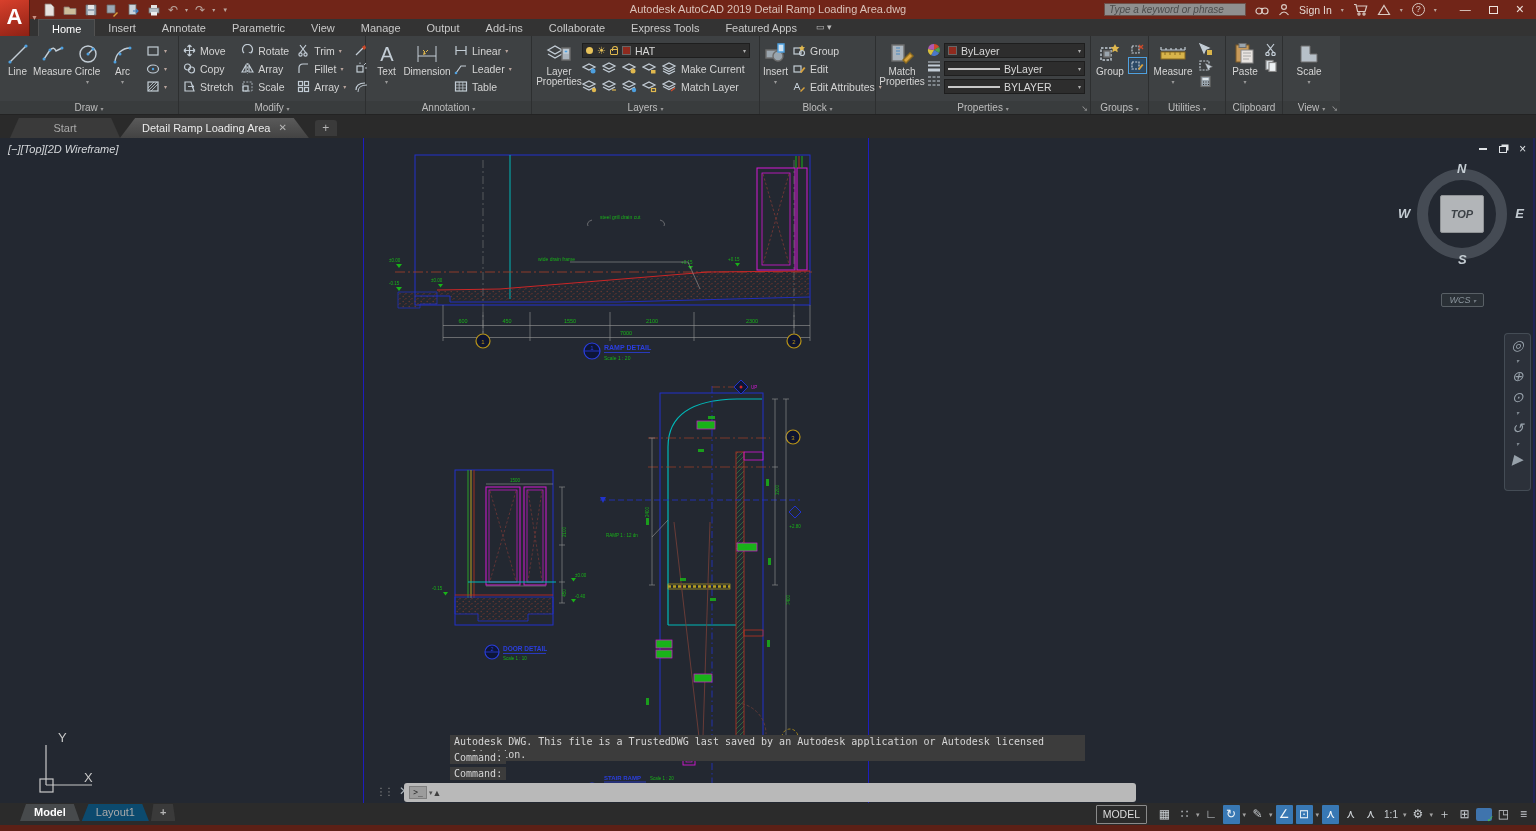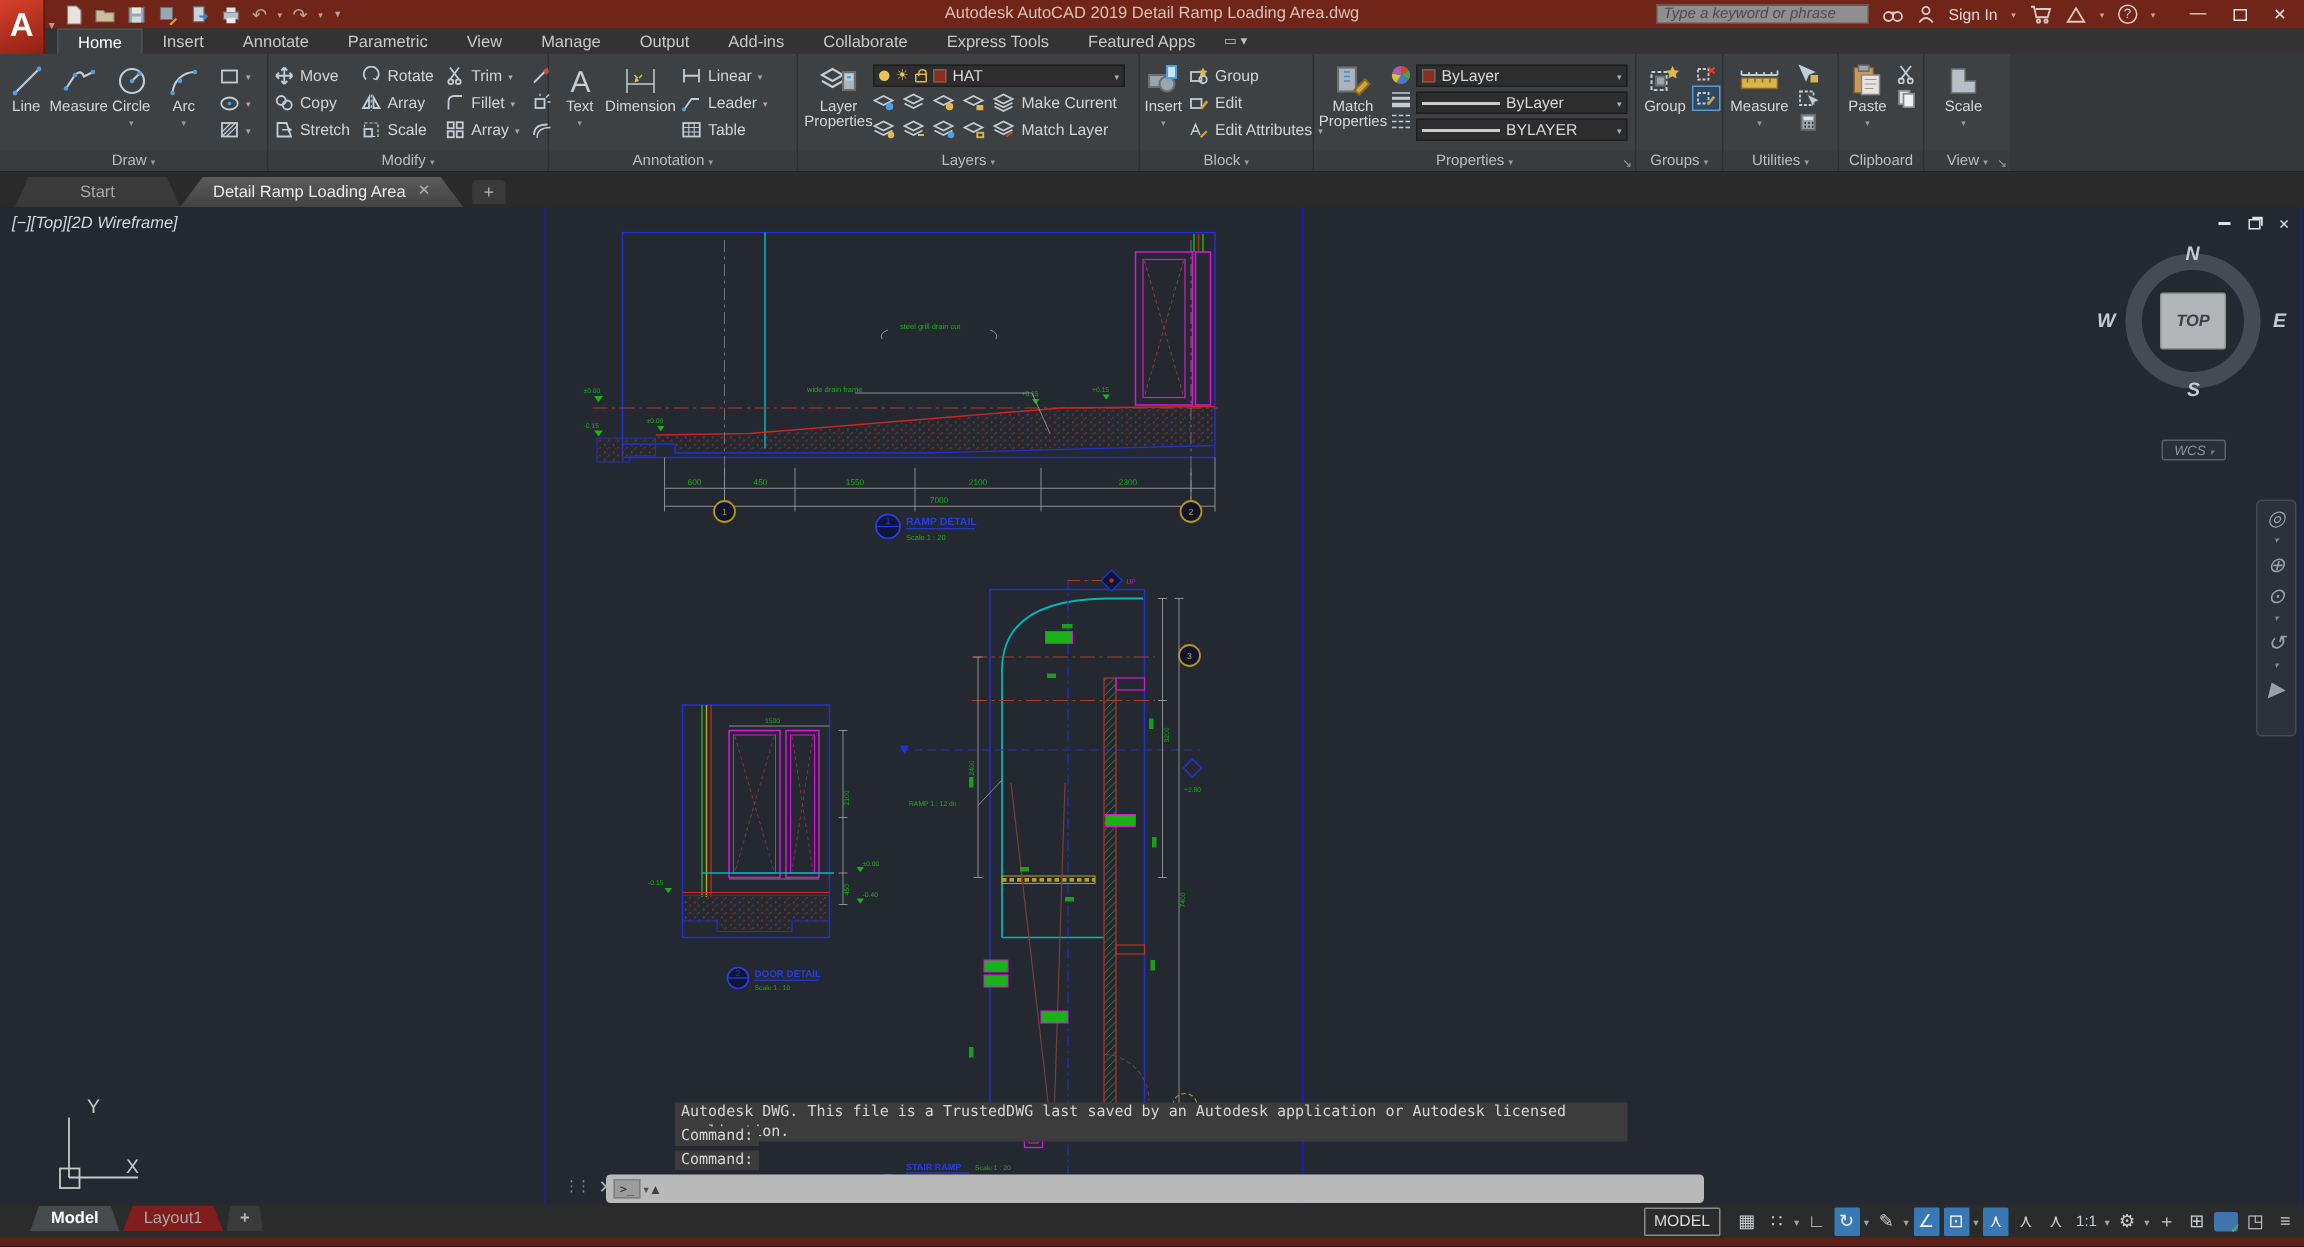--- a/index.html
+++ b/index.html
@@ -131,21 +131,21 @@
   .cmd-input::placeholder { color:#555; font-style:italic; }
   .cmd-up { color:#3f3f3f; font-size:9px; margin-right:6px; }
 
   
   .statusbar { position:absolute; left:0; top:803px; width:1536px; height:28px; background:#2b2b2b; }
   .statusbar::after { content:""; position:absolute; left:0; bottom:0; width:100%; height:6px; background:#5c2016; }
   .ltabs { position:absolute; left:20px; top:1px; display:flex; gap:2px; }
   .ltab { height:17px; line-height:17px; font-size:11px; padding:0 14px;
           clip-path:polygon(10% 0,90% 0,100% 100%,0 100%); }
   .ltab.model { background:#474a4c; color:#fff; font-weight:bold; }
-  .ltab.layout { background:#7f1d1d; color:#a9a9a9; }
+  .ltab.layout { background:#0c4a6e; color:#a9a9a9; }
   .ltab.plus { background:#3a3a3a; color:#b5b5b5; padding:0 9px; font-weight:bold; }
   .sticons { position:absolute; right:4px; top:2px; display:flex; align-items:center; gap:3px; height:19px; }
   .stbtn { min-width:17px; height:19px; color:#c9ced2; font-size:12px; text-align:center; line-height:19px;
            padding:0 2px; border-radius:1px; }
   .stbtn.on { background:#3878b4; color:#f2f6f9; }
   .st-model { border:1px solid #8a8a8a; color:#dcdcdc; font-size:10.5px; padding:0 6px; line-height:17px; margin-right:6px; }
   .st-caret { color:#a2a2a2; font-size:7px; }
   .st-scale { font-size:10px; color:#c9ced2; }
   .st-img { width:16px; height:13px; background:#3f74ad; border-radius:2px; position:relative; }
   .st-img::after { content:"✓"; position:absolute; right:-2px; bottom:-3px; color:#49c04d; font-size:9px; }

